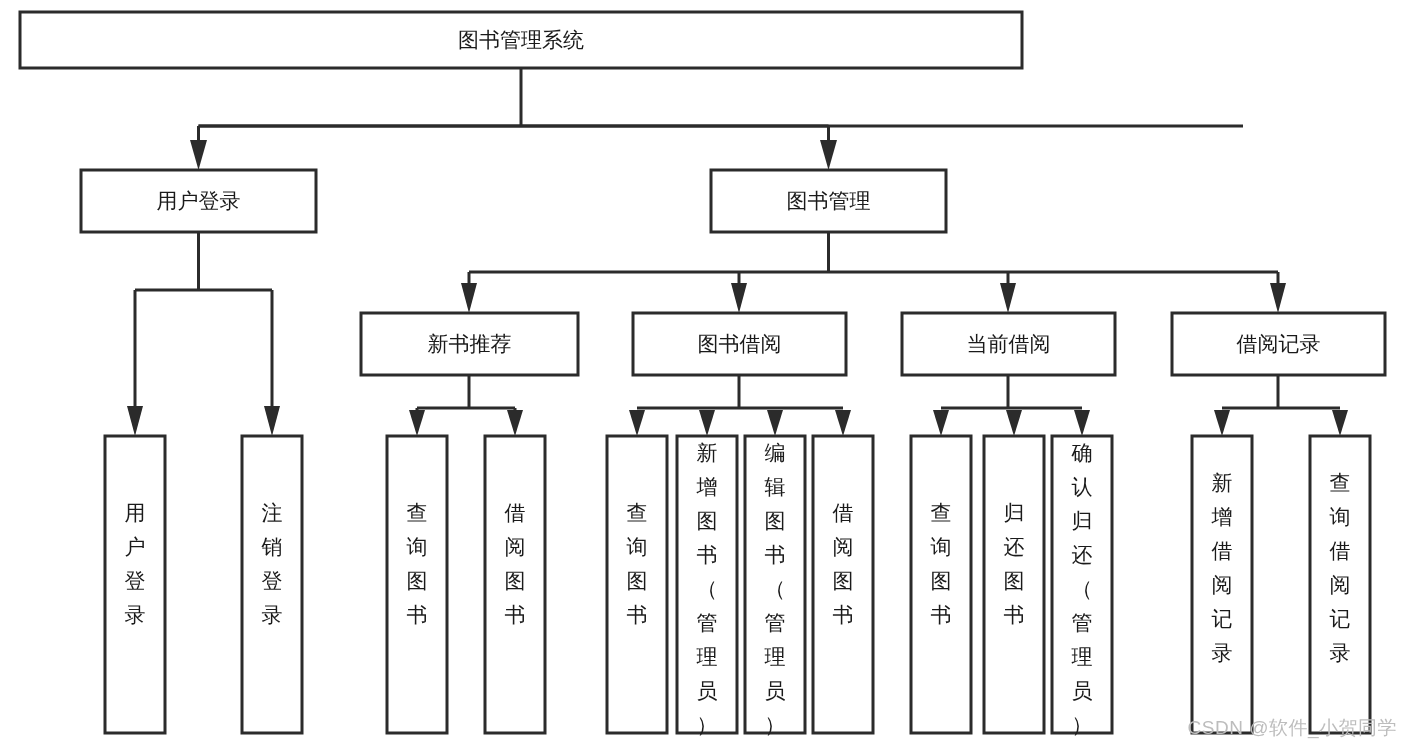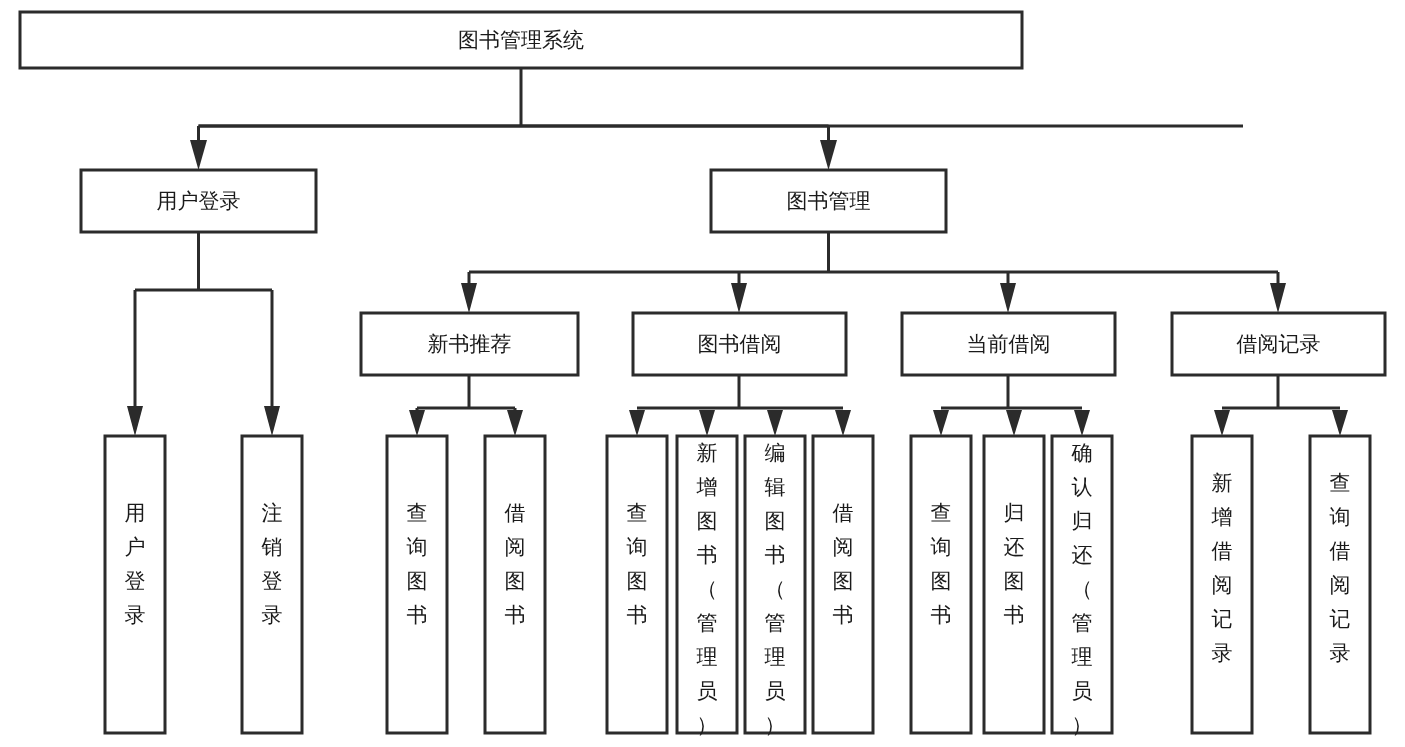--- a/index.html
+++ b/index.html
@@ -229,13 +229,14 @@
       </g>
 
       <g>
         <rect class="node-box" x="1310" y="436" width="60" height="297"></rect>
         <text class="node-label-vertical" x="1340" y="490"><tspan x="1340" dy="0">查</tspan><tspan x="1340" dy="34">询</tspan><tspan x="1340" dy="34">借</tspan><tspan x="1340" dy="34">阅</tspan><tspan x="1340" dy="34">记</tspan><tspan x="1340" dy="34">录</tspan></text>
       </g>
 
     </g>
   </svg>
 
+  <div class="watermark">CSDN @软件_小贺同学</div>
 </div>
 
 </body></html>

